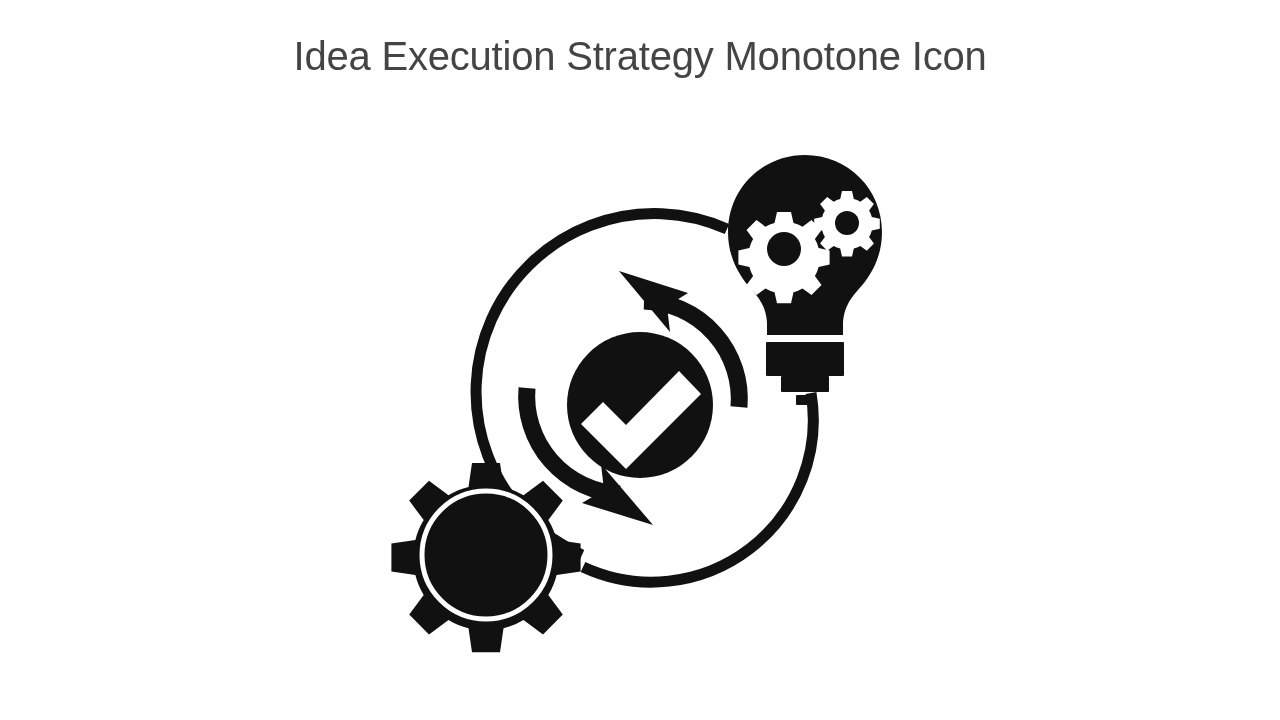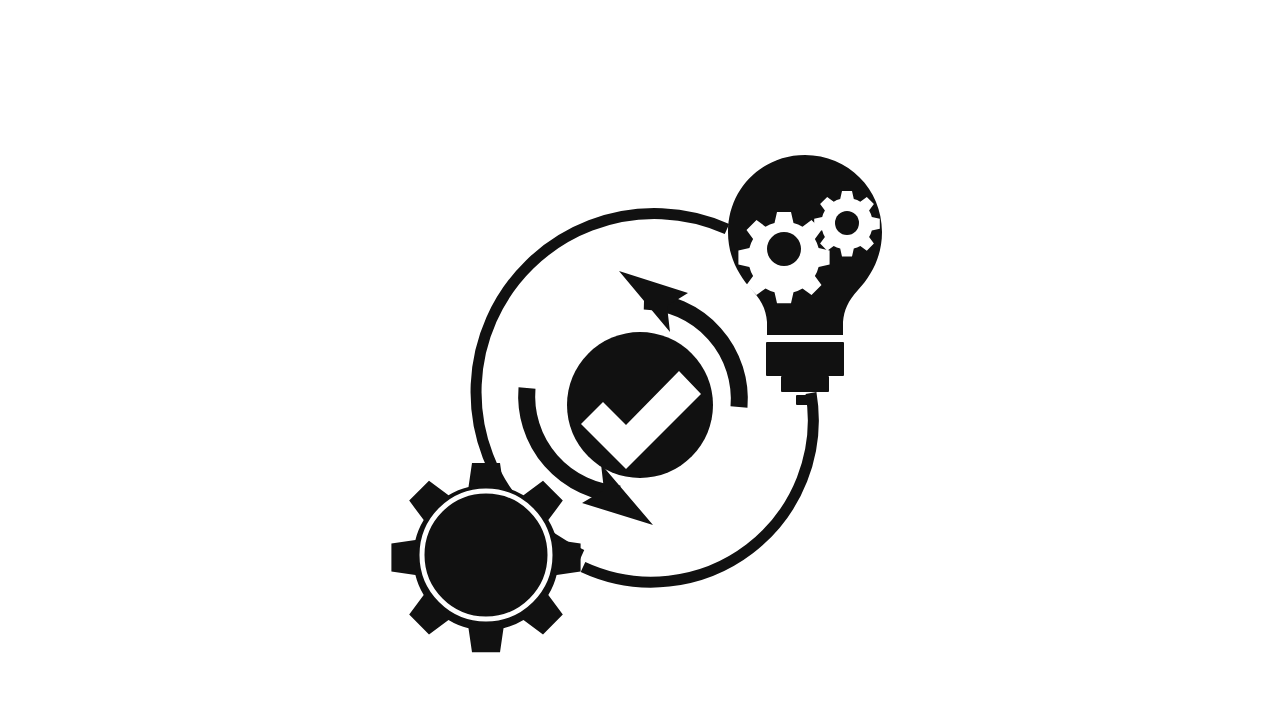--- a/index.html
+++ b/index.html
@@ -47,20 +47,21 @@
     display: block;
     width: 540px;
     height: 550px;
   }
 </style>
 </head>
 <body>
 
 <div class="slide">
 
+  <div class="slide-title">Idea Execution Strategy Monotone Icon</div>
 
   <div class="icon-stage">
     <svg viewBox="0 0 540 550" xmlns="http://www.w3.org/2000/svg">
       <g fill="#111111" fill-rule="evenodd">
 
         <g>
 
           <path d="M 357 99
                    A 162 162 0 1 0 212 425" fill="none" stroke="#111111" stroke-width="11" stroke-linecap="butt"></path>
 

